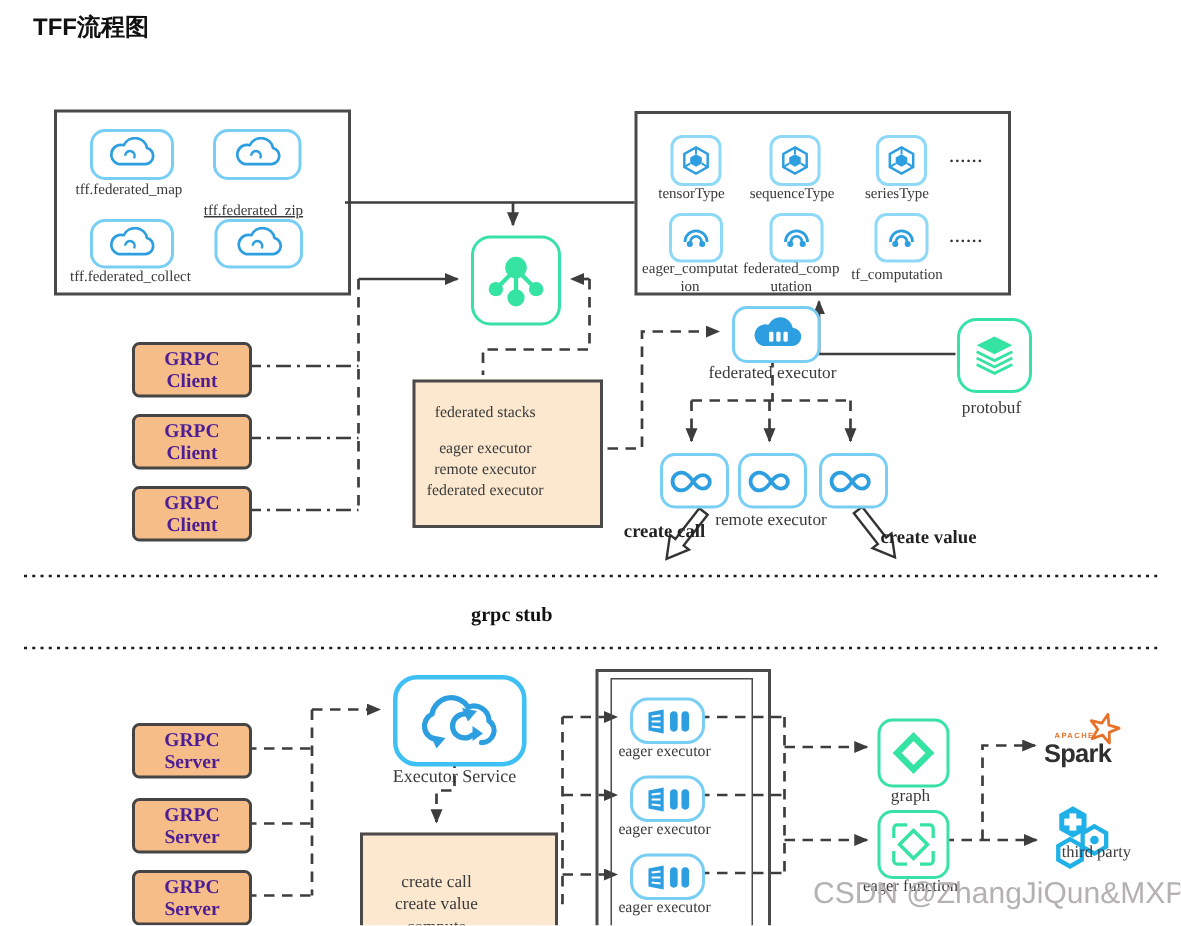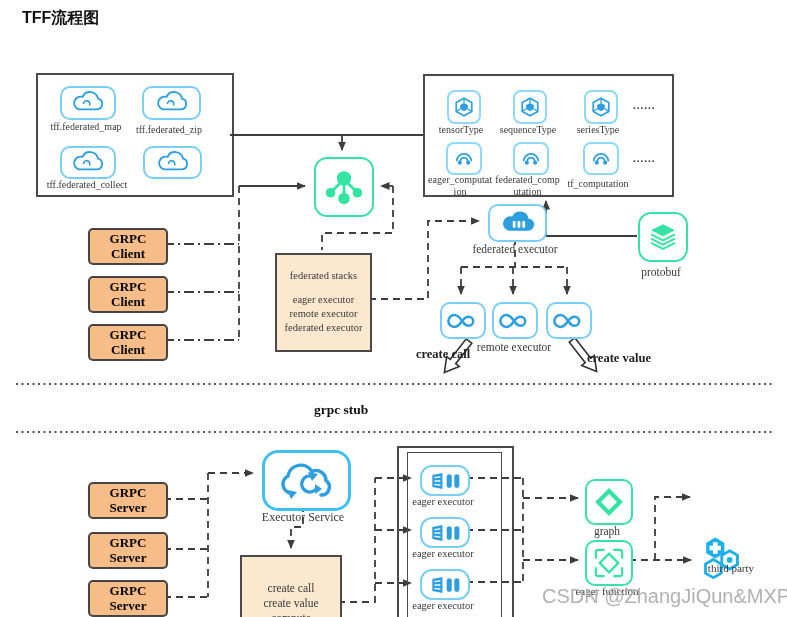--- a/index.html
+++ b/index.html
@@ -7,22 +7,22 @@
         font-family:"Liberation Serif",serif;color:#2b2b2b;}
   .abs{position:absolute;}
   .lbl{position:absolute;font-size:10px;color:#3a3a3a;text-align:center;line-height:1.15;}
   .lbl.small{font-size:10.5px;}
   .lbl.bold{font-weight:bold;color:#222;}
   .prewrap{white-space:pre-line;}
   .brk{word-break:break-all;}
   .frame{position:absolute;border:2px solid #4a4a4a;background:#fff;}
   .orangebox{position:absolute;width:76px;height:33px;background:#f6bd88;border:2px solid #454545;
              border-radius:5px;display:flex;align-items:center;justify-content:center;
-             font-weight:bold;font-size:13px;line-height:1.1;text-align:center;color:#000000;}
-  .peachbox{position:absolute;background:#fbe8cf;border:2px solid #4a4a4a;}
+             font-weight:bold;font-size:13px;line-height:1.1;text-align:center;color:#4c1d95;}
+  .peachbox{position:absolute;background:#fbe8cf;border:2px solid #4a4a4a;padding-left:30px;}
   .chip{position:absolute;display:flex;align-items:center;justify-content:center;background:#fff;}
   .chip.blue{border:2px solid #79cef4;border-radius:10px;color:#2d9fe0;}
   .chip.blue2{border:2px solid #8ed9f7;border-radius:8px;color:#2d9fe0;}
   .chip.green{border:2.5px solid #38e2a6;border-radius:13px;color:#35e3a2;}
   .chip svg{display:block;}
   .title{position:absolute;left:22px;top:8px;font-size:16px;font-weight:600;color:#111;
          font-family:"Liberation Sans",sans-serif;}
   .dots{position:absolute;font-weight:bold;font-size:11px;letter-spacing:1px;color:#333;}
   .stub{position:absolute;font-weight:bold;font-size:13.5px;color:#111;}
   .watermark{position:absolute;left:542px;top:585px;font-size:20px;color:#b3b1b1;white-space:nowrap;
@@ -209,21 +209,21 @@
     <svg width="40" height="24">
         <use href="#ic-cloud"></use>
       </svg>
     </div>
   <div class="chip blue overlay" style="left:143px;top:146px;width:55px;height:29px;">
     <svg width="40" height="24">
         <use href="#ic-cloud"></use>
       </svg>
     </div>
   <div class="lbl overlay" style="left:36px;top:121px;width:100px;">tff.federated_map</div>
-  <div class="lbl overlay" style="left:119px;top:124px;width:100px;">tff.federated_zip</div>
+  <div class="lbl overlay" style="left:119px;top:135px;width:100px;text-decoration:underline;">tff.federated_zip</div>
   <div class="lbl overlay" style="left:37px;top:179px;width:100px;">tff.federated_collect</div>
 
   <div class="frame" style="left:423px;top:74px;width:247px;height:119px;"></div>
   <div class="chip blue2 overlay" style="left:447px;top:90px;width:30px;height:30px;">
     <svg width="22" height="22">
         <use href="#ic-hex"></use>
       </svg>
     </div>
   <div class="chip blue2 overlay" style="left:513px;top:90px;width:30px;height:30px;">
     <svg width="22" height="22">
@@ -362,20 +362,27 @@
       </svg>
     </div>
   <div class="lbl overlay" style="left:583px;top:525px;width:48px;font-size:11.5px;">graph</div>
   <div class="chip green overlay" style="left:585px;top:540px;width:44px;height:42px;border-radius:10px;">
     <svg width="34" height="34">
         <use href="#ic-fn"></use>
       </svg>
     </div>
   <div class="lbl overlay" style="left:572px;top:585px;width:70px;font-size:11px;">eager function</div>
 
+  <div class="abs overlay" style="left:694px;top:472px;width:58px;height:46px;">
+    <span class="sparkapache" style="left:9px;top:16px;">APACHE</span>
+    <svg class="abs" style="left:30px;top:2px;" width="24" height="24">
+        <use href="#ic-star"></use>
+      </svg>
+    <span class="sparkname" style="left:2px;top:21px;">Spark</span>
+  </div>
 
   <div class="abs overlay" style="left:699px;top:537px;">
     <svg width="44" height="44">
         <use href="#ic-hexgrp"></use>
       </svg></div>
   <div class="lbl overlay" style="left:688px;top:562px;width:66px;font-size:11px;text-align:right;">third party</div>
 
   <div class="watermark">CSDN @ZhangJiQun&amp;MXP</div>
 
 </div>

